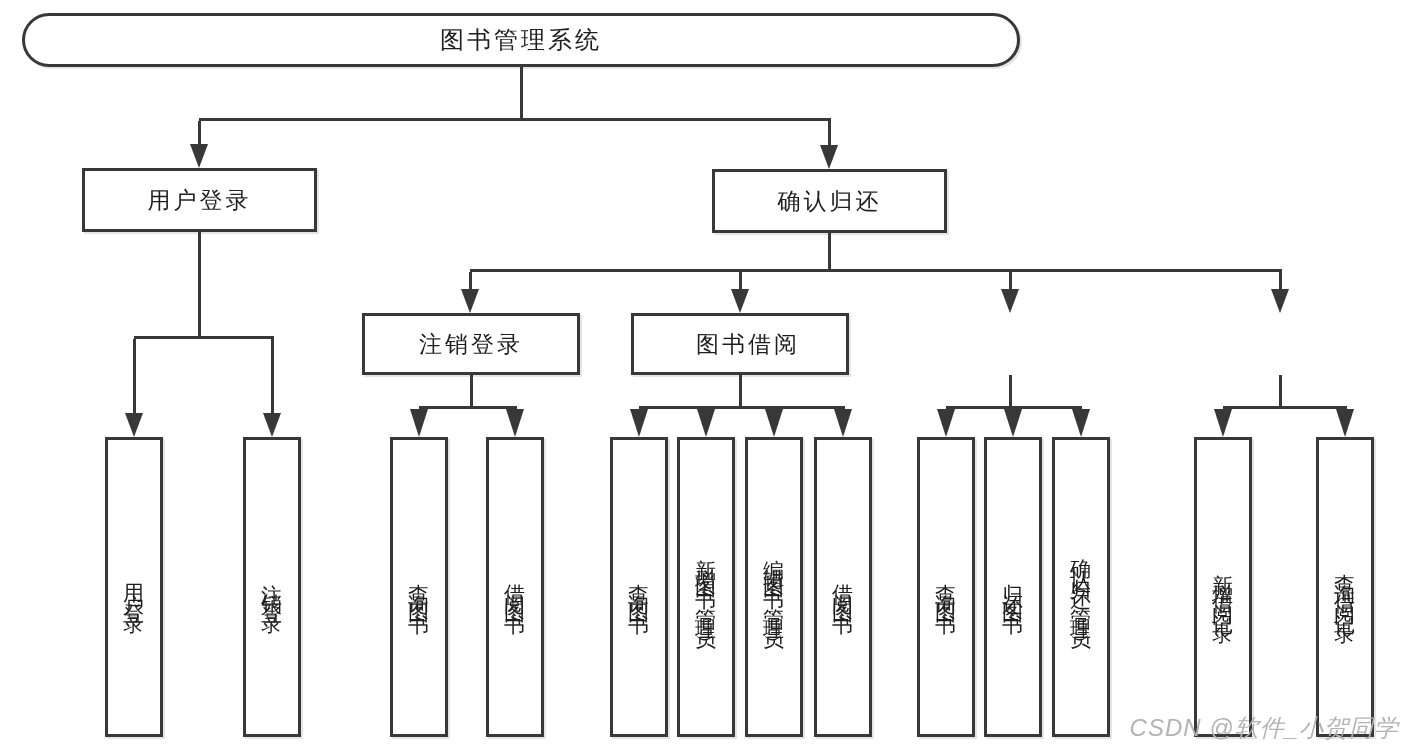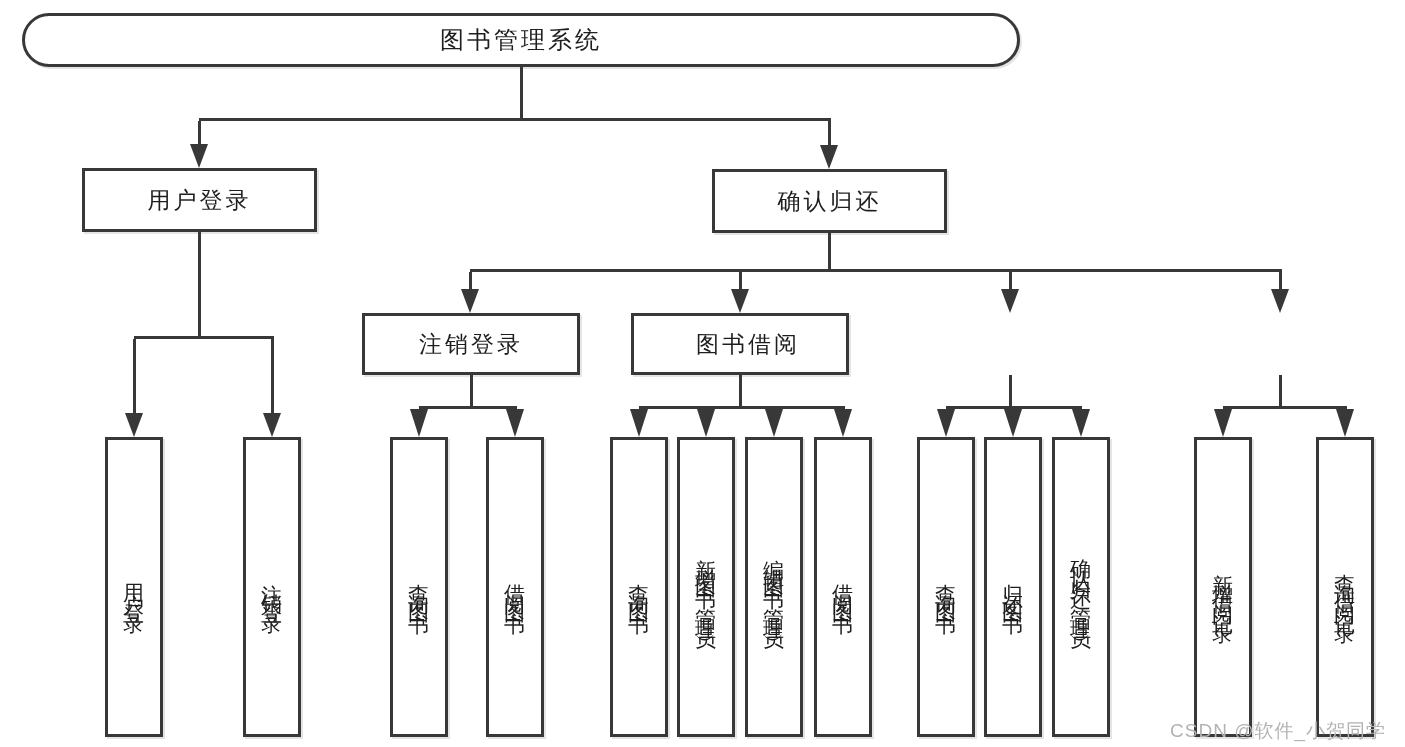--- a/index.html
+++ b/index.html
@@ -30,22 +30,22 @@
   }
   .vline{position:absolute;width:3px;background:var(--line);}
   .hline{position:absolute;height:3px;background:var(--line);}
   .arrow{
     position:absolute;width:0;height:0;
     border-left:9px solid transparent;border-right:9px solid transparent;
     border-top:24px solid var(--line);
   }
   .arrow.tall{border-top-width:28px;}
   .watermark{
-    position:absolute;right:19px;bottom:3px;font-size:19px;color:var(--watermark);
-    letter-spacing:1px;white-space:nowrap;
+    position:absolute;right:6px;bottom:3px;font-size:24px;color:var(--watermark);
+    letter-spacing:1px;white-space:nowrap;font-style:italic;
   }
 </style>
 </head>
 <body>
 
 <div id="canvas">
 
   <div class="node root" style="left:22px;top:13px;width:998px;height:54px;">图书管理系统</div>
 
   <div class="node" style="left:82px;top:168px;width:235px;height:64px;">用户登录</div>

